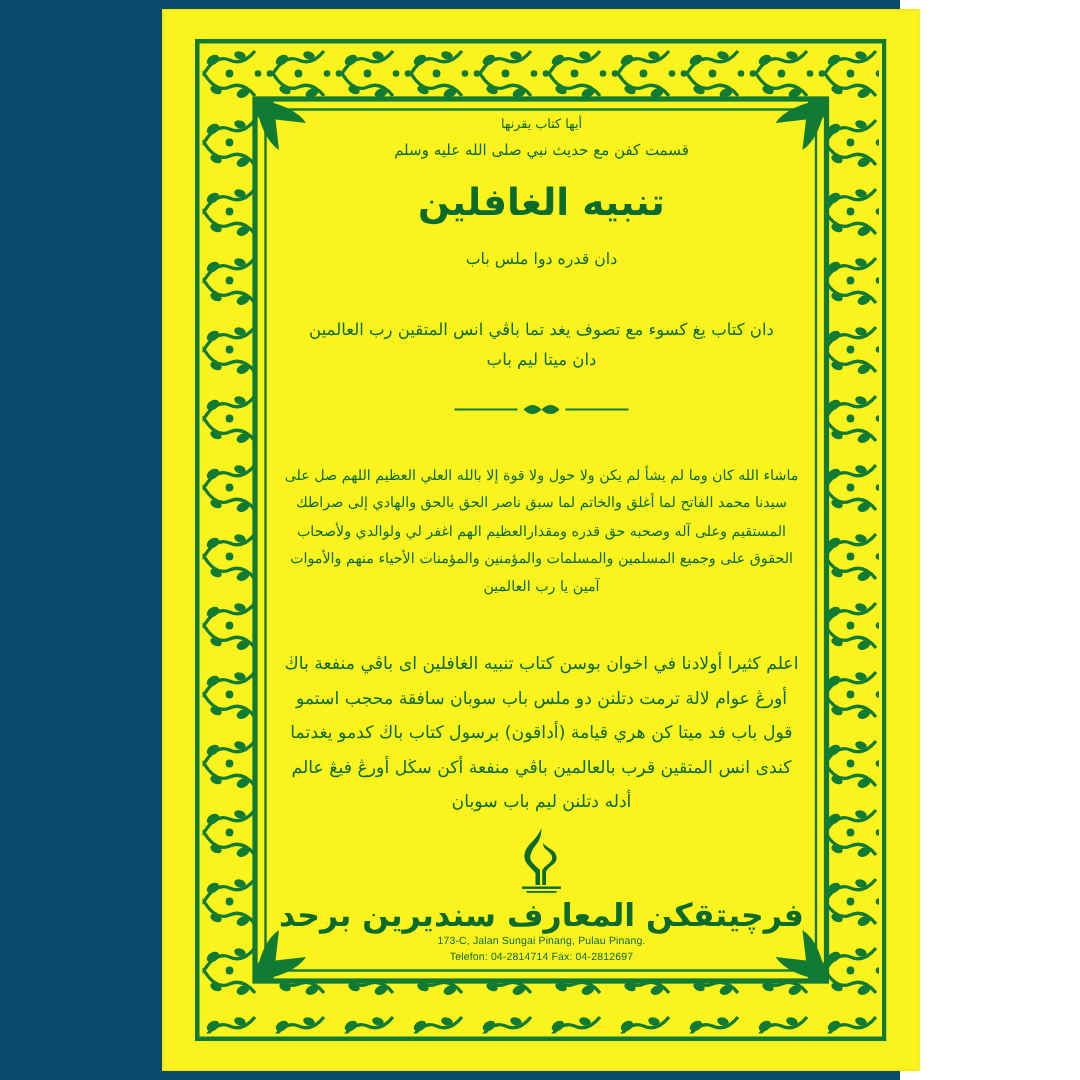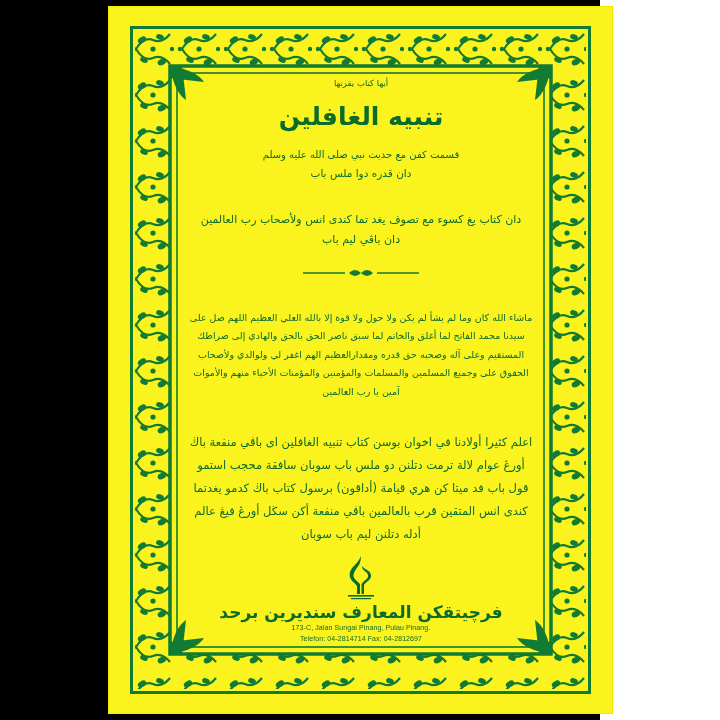--- a/index.html
+++ b/index.html
@@ -11,21 +11,21 @@
     width: 720px;
     height: 720px;
     font-family: "DejaVu Sans", sans-serif;
     overflow: hidden;
   }
 
   #page {
     position: relative;
     width: 600px;
     height: 720px;
-    background: #000000;
+    background: #0c4a6e;
   }
 
   
   .cover {
     position: absolute;
     left: 108px;
     top: 6px;
     width: 505px;
     height: 708px;
     background: #fbf31d;
@@ -98,21 +98,21 @@
     text-align: center;
   }
   .pub-mark {
     display: block;
     margin: 0 auto 2px;
     width: 42px;
     height: 46px;
   }
   .pub-arabic {
     color: #0a6b2a;
-    font-size: 17px;
+    font-size: 21px;
     font-weight: bold;
     direction: rtl;
     letter-spacing: .5px;
     margin-bottom: 1px;
   }
   .pub-name {
     color: #d2232a;
     font-size: 10px;
     font-weight: bold;
     font-style: italic;
@@ -171,26 +171,26 @@
           <path d="M40 628 q4 -26 16 -34 q-2 18 -4 34 Z"></path>
           <path d="M421 628 q-26 -4 -34 -16 q18 2 34 4 Z"></path>
           <path d="M421 628 q-4 -26 -16 -34 q2 18 4 34 Z"></path>
         </g>
       </svg>
     </div>
 
     <div class="text-panel">
 
       <div class="arabic line-tiny">أيها كتاب يقرنها</div>
+      <div class="arabic line-sub">قسمت كفن مع حديث نبي صلى الله عليه وسلم</div>
       <div class="arabic title-main">تنبيه الغافلين</div>
-      <div class="arabic line-sub">قسمت كفن مع حديث نبي صلى الله عليه وسلم</div>
       <div class="arabic line-sub2">دان قدره دوا ملس باب</div>
 
-      <div class="arabic block b1" style="font-size:11px;">دان كتاب يغ كسوء مع تصوف يغد تما كندى انس ولأصحاب رب العالمين</div>
-      <div class="arabic" style="font-size:11px;">دان باڤي ليم باب</div>
+      <div class="arabic block b1" style="font-size:11px;">دان كتاب يغ كسوء مع تصوف يغد تما باڤي انس المتقين رب العالمين</div>
+      <div class="arabic" style="font-size:11px;">دان ميتا ليم باب</div>
 
       <div class="divider">
         <svg viewBox="0 0 120 12" xmlns="http://www.w3.org/2000/svg">
           <path d="M2 6 H44" stroke="#117a33" stroke-width="1.4"></path>
           <path d="M76 6 H118" stroke="#117a33" stroke-width="1.4"></path>
           <path d="M48 6 q6 -6 12 0 q6 6 12 0 q-6 -6 -12 0 q-6 6 -12 0 Z" fill="#117a33"></path>
         </svg>
       </div>
 
       <div class="arabic block b4">ماشاء الله كان وما لم يشأ لم يكن ولا حول ولا قوة إلا بالله العلي العظيم اللهم صل على سيدنا محمد الفاتح لما أغلق والخاتم لما سبق ناصر الحق بالحق والهادي إلى صراطك المستقيم وعلى آله وصحبه حق قدره ومقدارالعظيم الهم اغفر لي ولوالدي ولأصحاب الحقوق على وجميع المسلمين والمسلمات والمؤمنين والمؤمنات الأحياء منهم والأموات آمين يا رب العالمين</div>

